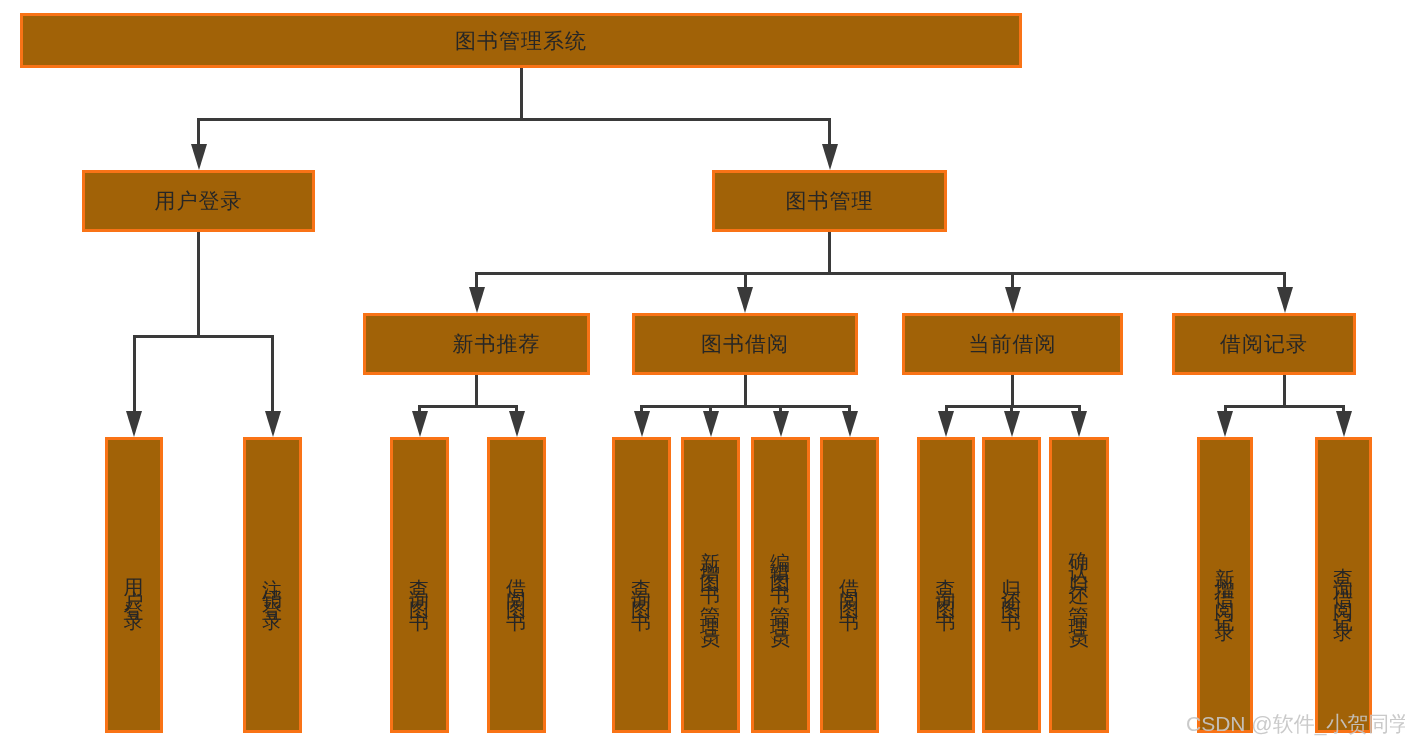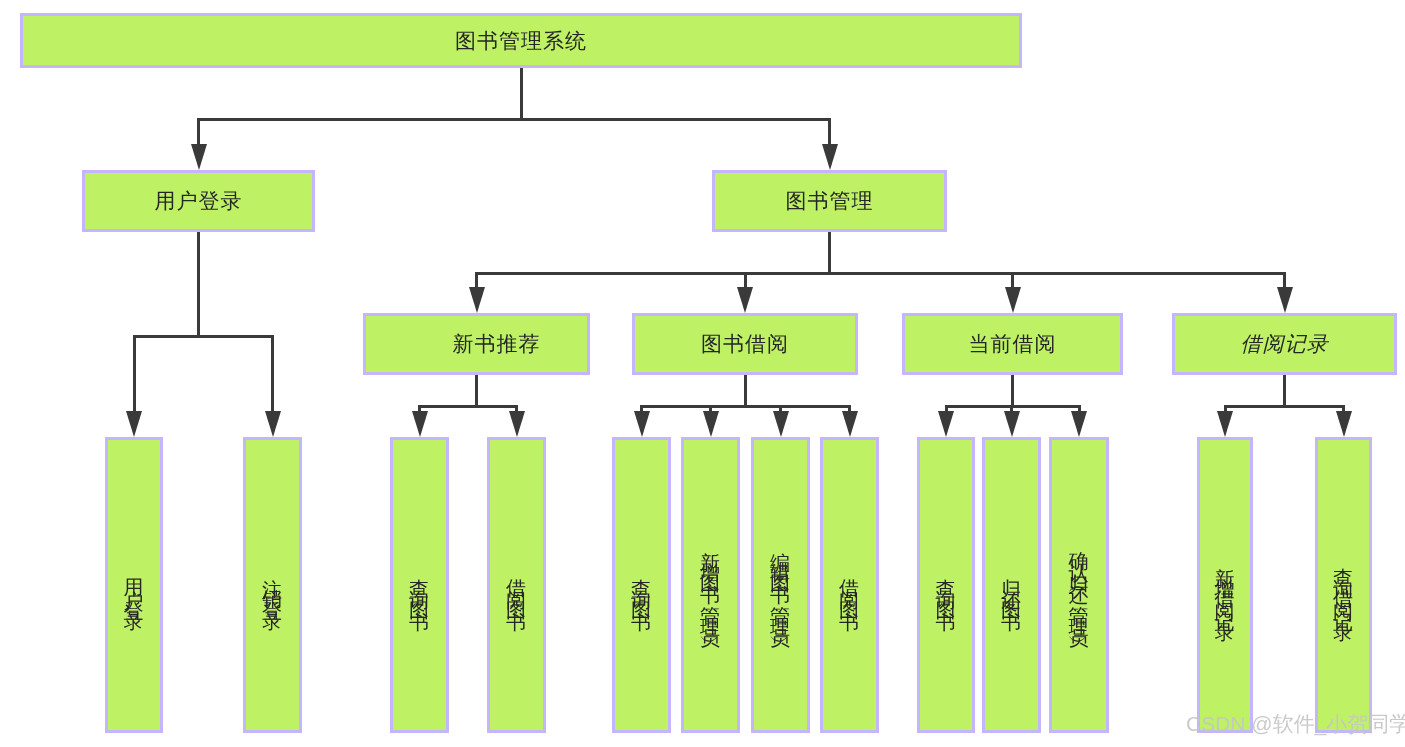--- a/index.html
+++ b/index.html
@@ -6,22 +6,22 @@
   #canvas{
     position:relative;
     width:1405px;height:747px;
     background:#ffffff;
     font-family:"Liberation Sans", sans-serif;
     overflow:hidden;
   }
   .node{
     position:absolute;
     box-sizing:border-box;
-    background:#bef264;
-    border:3px solid #c4b5fd;
+    background:#a16207;
+    border:3px solid #f97316;
     display:flex;
     align-items:center;
     justify-content:center;
     color:#262626;
     font-size:21px;
     letter-spacing:1px;
     z-index:2;
   }
   .node.vertical{
     writing-mode:vertical-rl;
@@ -56,21 +56,21 @@
 <body>
 
 <div id="canvas">
   <div id="watermark" style="left:1186px; top:710px;">CSDN @软件_小贺同学</div>
 <div class="node" style="left: 20px; top: 13px; width: 1002px; height: 55px;">图书管理系统</div>
     <div class="node" style="left: 82px; top: 170px; width: 233px; height: 62px;">用户登录</div>
     <div class="node" style="left: 712px; top: 170px; width: 235px; height: 62px;">图书管理</div>
     <div class="node" style="left: 363px; top: 313px; width: 227px; height: 62px; padding-left: 40px;">新书推荐</div>
     <div class="node" style="left: 632px; top: 313px; width: 226px; height: 62px;">图书借阅</div>
     <div class="node" style="left: 902px; top: 313px; width: 221px; height: 62px;">当前借阅</div>
-    <div class="node" style="left: 1172px; top: 313px; width: 225px; height: 62px; font-style: italic;">借阅记录</div>
+    <div class="node" style="left: 1172px; top: 313px; width: 184px; height: 62px;">借阅记录</div>
     <div class="node vertical" style="left: 105px; top: 437px; width: 58px; height: 296px;">用户登录</div>
     <div class="node vertical" style="left: 243px; top: 437px; width: 59px; height: 296px;">注销登录</div>
     <div class="node vertical" style="left: 390px; top: 437px; width: 59px; height: 296px;">查询图书</div>
     <div class="node vertical" style="left: 487px; top: 437px; width: 59px; height: 296px;">借阅图书</div>
     <div class="node vertical" style="left: 612px; top: 437px; width: 59px; height: 296px;">查询图书</div>
     <div class="node vertical" style="left: 681px; top: 437px; width: 59px; height: 296px;">新增图书（管理员）</div>
     <div class="node vertical" style="left: 751px; top: 437px; width: 59px; height: 296px;">编辑图书（管理员）</div>
     <div class="node vertical" style="left: 820px; top: 437px; width: 59px; height: 296px;">借阅图书</div>
     <div class="node vertical" style="left: 917px; top: 437px; width: 58px; height: 296px;">查询图书</div>
     <div class="node vertical" style="left: 982px; top: 437px; width: 59px; height: 296px;">归还图书</div>

